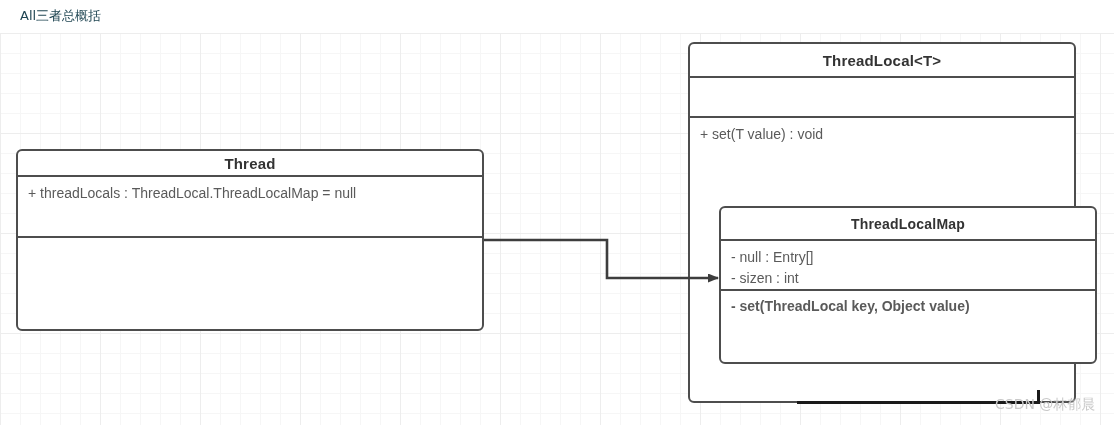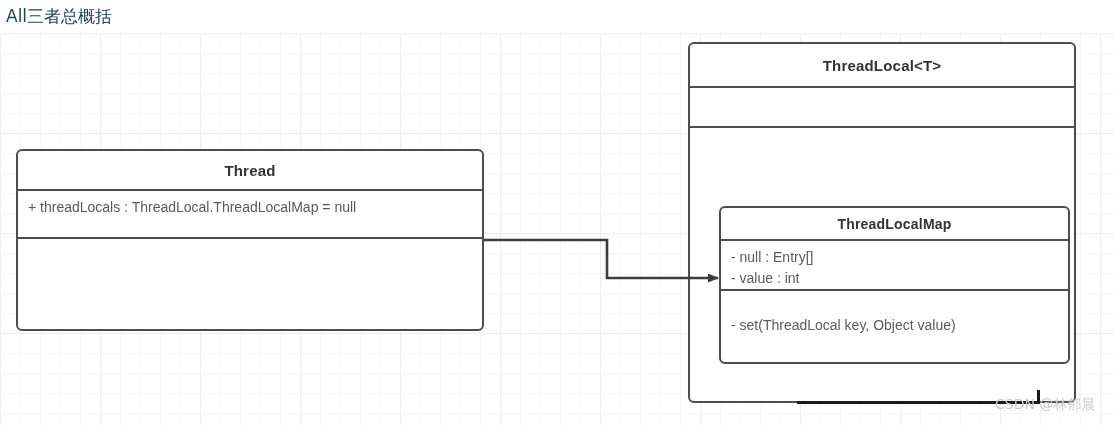--- a/index.html
+++ b/index.html
@@ -37,23 +37,23 @@
     position: absolute;
     left: 0;
     top: 0;
     width: 1114px;
     height: 33px;
     background: #ffffff;
   }
 
   .page-title {
     position: absolute;
-    left: 6px;
+    left: 20px;
     top: 5px;
-    font-size: 17px;
+    font-size: 13px;
     line-height: 22px;
     color: #1f4552;
     font-family: "DejaVu Sans", "Liberation Sans", sans-serif;
     white-space: nowrap;
   }
 
   
   .uml-class {
     position: absolute;
     box-sizing: border-box;
@@ -92,45 +92,45 @@
     white-space: pre;
   }
 
   
   #thread-class {
     left: 16px;
     top: 149px;
     width: 468px;
     height: 182px;
   }
-  #thread-class .uml-title { height: 38px; }
-  #thread-class .attrs { height: 46px; }
+  #thread-class .uml-title { height: 24px; }
+  #thread-class .attrs { height: 59px; }
   #thread-class .methods { height: 78px; }
 
   
   #threadlocal-class {
     left: 688px;
     top: 42px;
     width: 388px;
     height: 361px;
   }
-  #threadlocal-class .uml-title { height: 42px; }
+  #threadlocal-class .uml-title { height: 32px; }
   #threadlocal-class .attrs { height: 38px; }
   #threadlocal-class .methods { height: 277px; }
 
   
   #threadlocalmap-class {
     left: 719px;
     top: 206px;
-    width: 351px;
+    width: 378px;
     height: 158px;
   }
   #threadlocalmap-class .uml-title { height: 31px; font-size: 14px; }
   #threadlocalmap-class .attrs { height: 48px; }
-  #threadlocalmap-class .methods { height: 75px; padding-top: 24px; }
+  #threadlocalmap-class .methods { height: 75px; padding-top: 5px; font-weight: bold; }
 
   
   #connector {
     position: absolute;
     left: 0;
     top: 0;
     width: 1114px;
     height: 425px;
     pointer-events: none;
   }
@@ -181,29 +181,30 @@
     <div class="uml-divider"></div>
     <div class="uml-compartment methods"></div>
   </div>
 
   <div class="uml-class" id="threadlocal-class">
     <div class="uml-title">ThreadLocal&lt;T&gt;</div>
     <div class="uml-divider"></div>
     <div class="uml-compartment attrs"></div>
     <div class="uml-divider"></div>
     <div class="uml-compartment methods">
+      <div class="row">+ set(T value) : void</div>
     </div>
   </div>
 
   <div class="uml-class" id="threadlocalmap-class">
     <div class="uml-title">ThreadLocalMap</div>
     <div class="uml-divider"></div>
     <div class="uml-compartment attrs">
       <div class="row">- null : Entry[]</div>
-      <div class="row">- value : int</div>
+      <div class="row">- sizen : int</div>
     </div>
     <div class="uml-divider"></div>
     <div class="uml-compartment methods">
       <div class="row">- set(ThreadLocal key, Object value)</div>
     </div>
   </div>
 
   <svg id="connector" viewBox="0 0 1114 425" width="1114" height="425" xmlns="http://www.w3.org/2000/svg">
     <defs>
       <marker id="arrow-solid" markerWidth="11" markerHeight="9" refX="10" refY="4.5" orient="auto" markerUnits="userSpaceOnUse">

